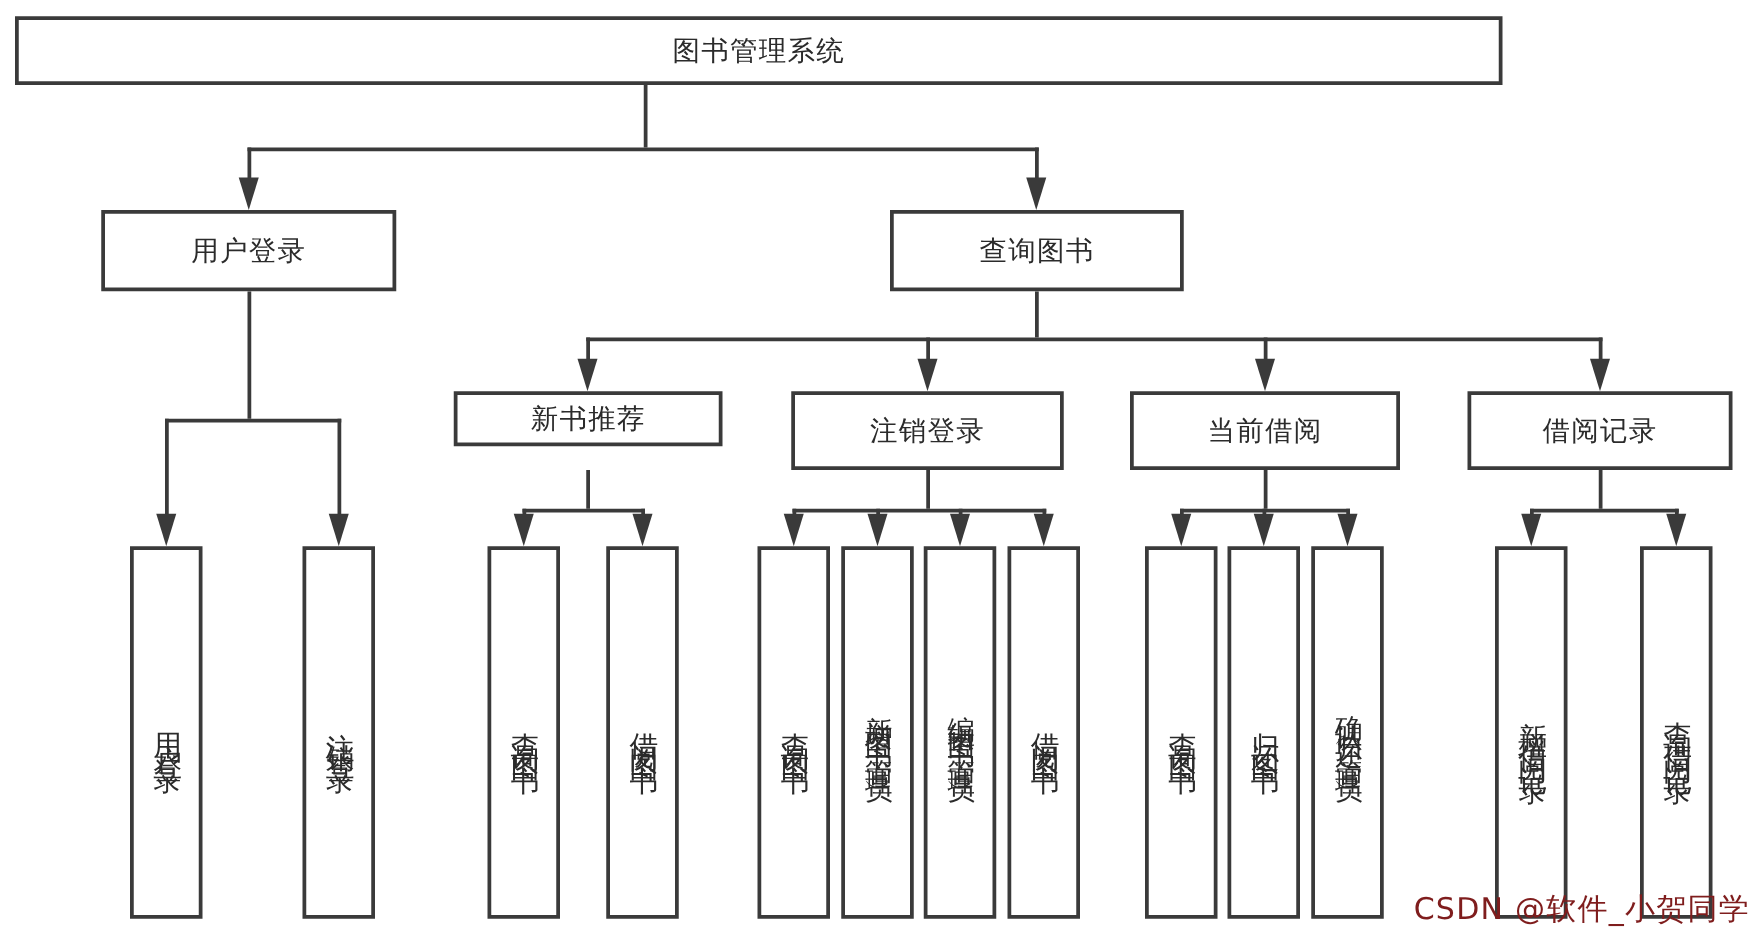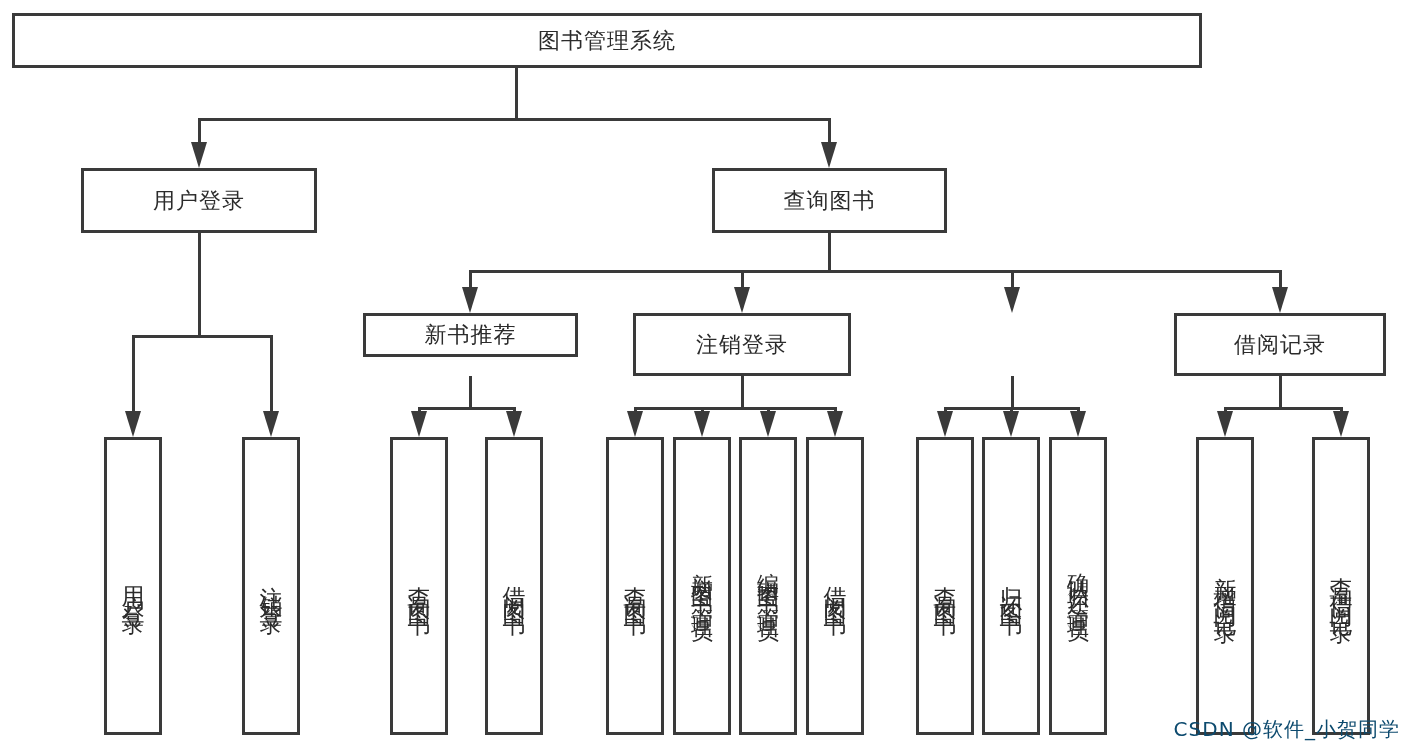--- a/index.html
+++ b/index.html
@@ -40,22 +40,22 @@
     width:0;height:0;
     border-left:8px solid transparent;
     border-right:8px solid transparent;
     border-top:26px solid #3a3a3a;
     z-index:1;
   }
   #watermark{
     position:absolute;
     right:5px;
     bottom:4px;
-    font-size:20px;
-    color:#0c4a6e;
+    font-size:24px;
+    color:#7f1d1d;
     letter-spacing:1px;
     z-index:6;
     white-space:nowrap;
   }
 </style>
 </head>
 <body>
 
 <div id="canvas">
 
@@ -118,20 +118,21 @@
   <div class="ar" style="left:1217px;top:411px"></div>
   <div class="ar" style="left:1333px;top:411px"></div>
 
   <div class="node h" style="left:12px;top:13px;width:1190px;height:55px">图书管理系统</div>
 
   <div class="node h" style="left:81px;top:168px;width:236px;height:65px">用户登录</div>
   <div class="node h" style="left:712px;top:168px;width:235px;height:65px">查询图书</div>
 
   <div class="node h" style="left:363px;top:313px;width:215px;height:44px">新书推荐</div>
   <div class="node h" style="left:633px;top:313px;width:218px;height:63px">注销登录</div>
+  <div class="node h" style="left:904px;top:313px;width:216px;height:63px">当前借阅</div>
   <div class="node h" style="left:1174px;top:313px;width:212px;height:63px">借阅记录</div>
 
   <div class="node v" style="left:104px;top:437px;width:58px;height:298px">
     <span class="vt">用户登录</span>
   </div>
   <div class="node v" style="left:242px;top:437px;width:58px;height:298px">
     <span class="vt">注销登录</span>
   </div>
 
   <div class="node v" style="left:390px;top:437px;width:58px;height:298px">

